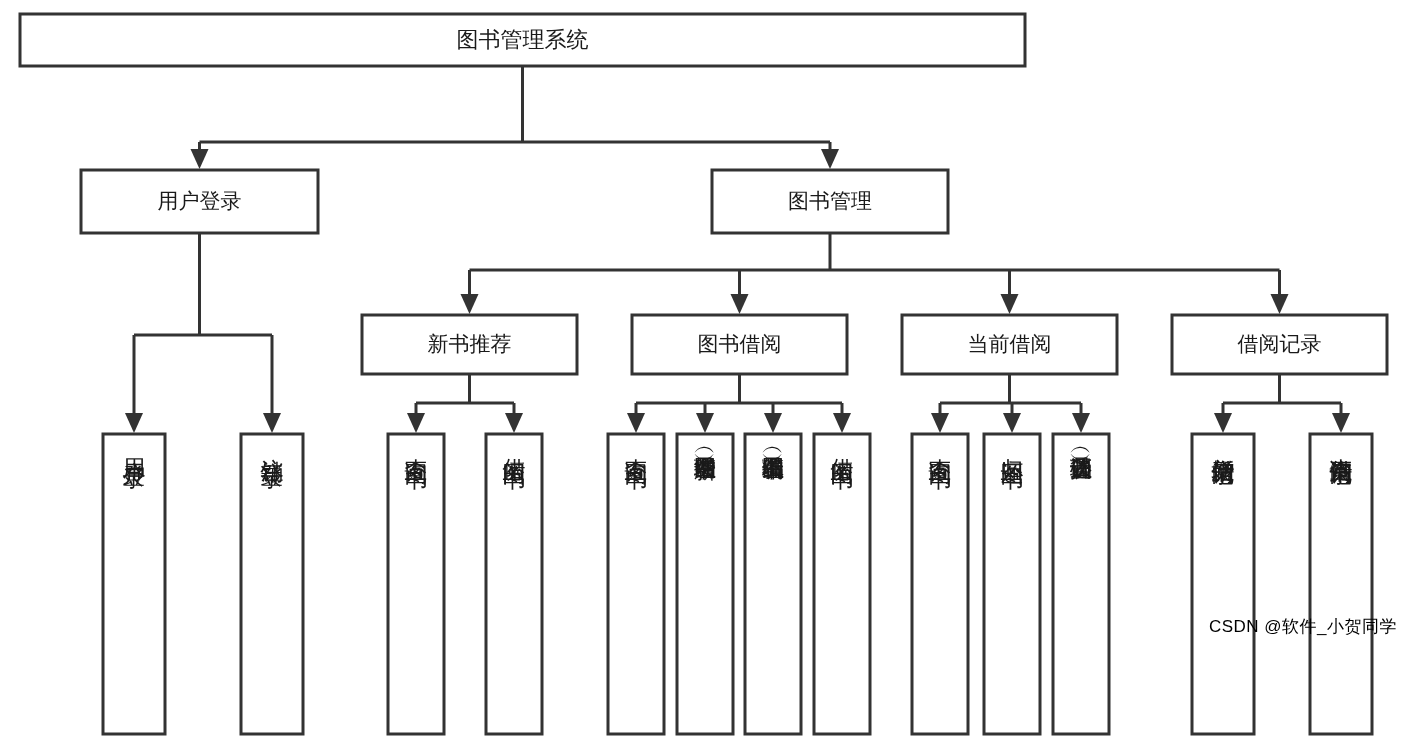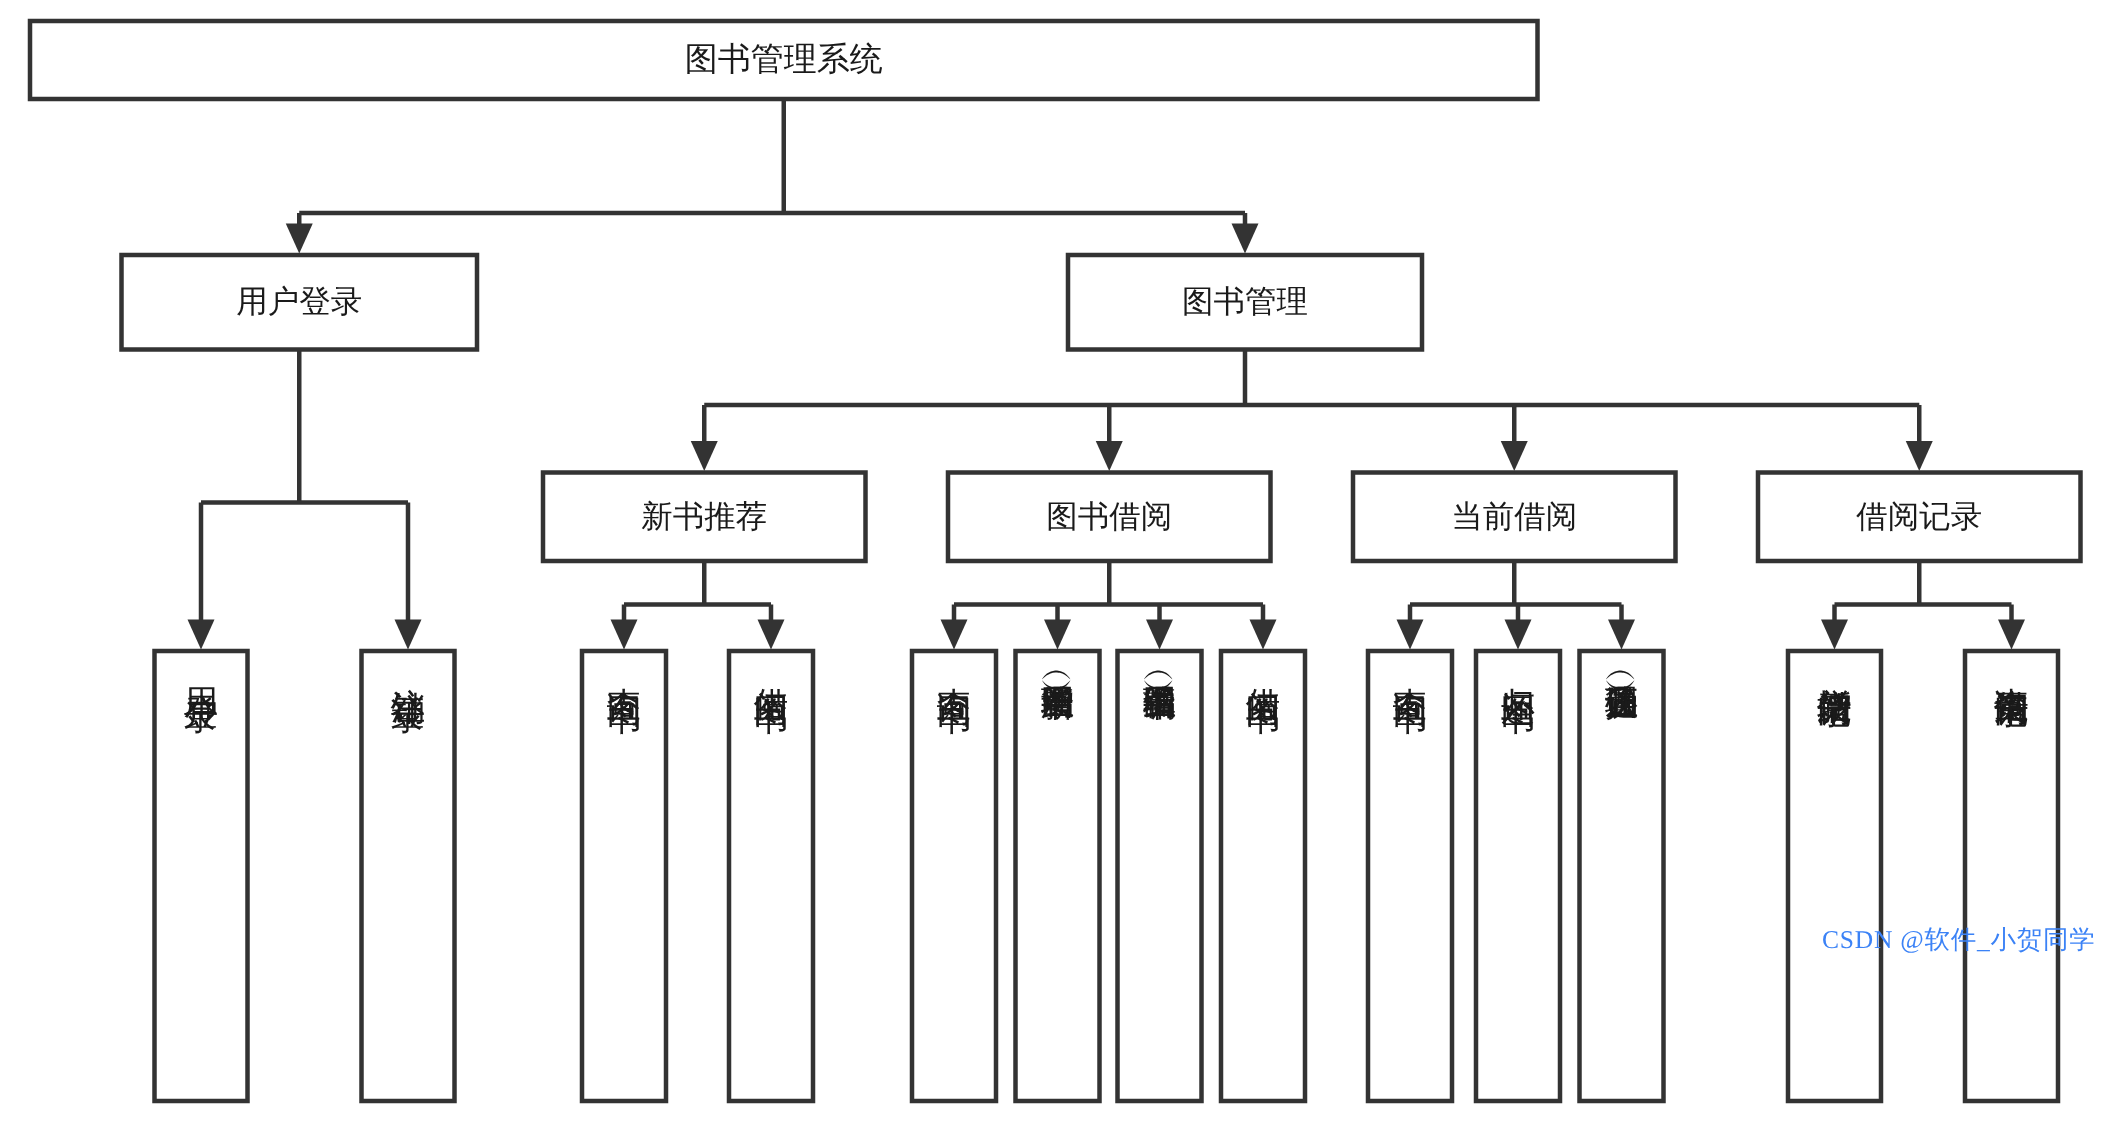--- a/index.html
+++ b/index.html
@@ -67,23 +67,23 @@
     font-size: 23px;
     line-height: 1;
     letter-spacing: 3px;
     color: #1a1a1a;
     white-space: nowrap;
   }
   .watermark {
     position: absolute;
     right: 8px;
     bottom: 6px;
-    font-family: Liberation Serif, serif;
+    font-family: Liberation Sans, sans-serif;
     font-size: 17px;
-    color: #3b82f6;
+    color: #000000;
     letter-spacing: 0.5px;
     white-space: nowrap;
     pointer-events: none;
   }
 </style>
 </head>
 <body>
 
 <div id="diagram-root">
 

